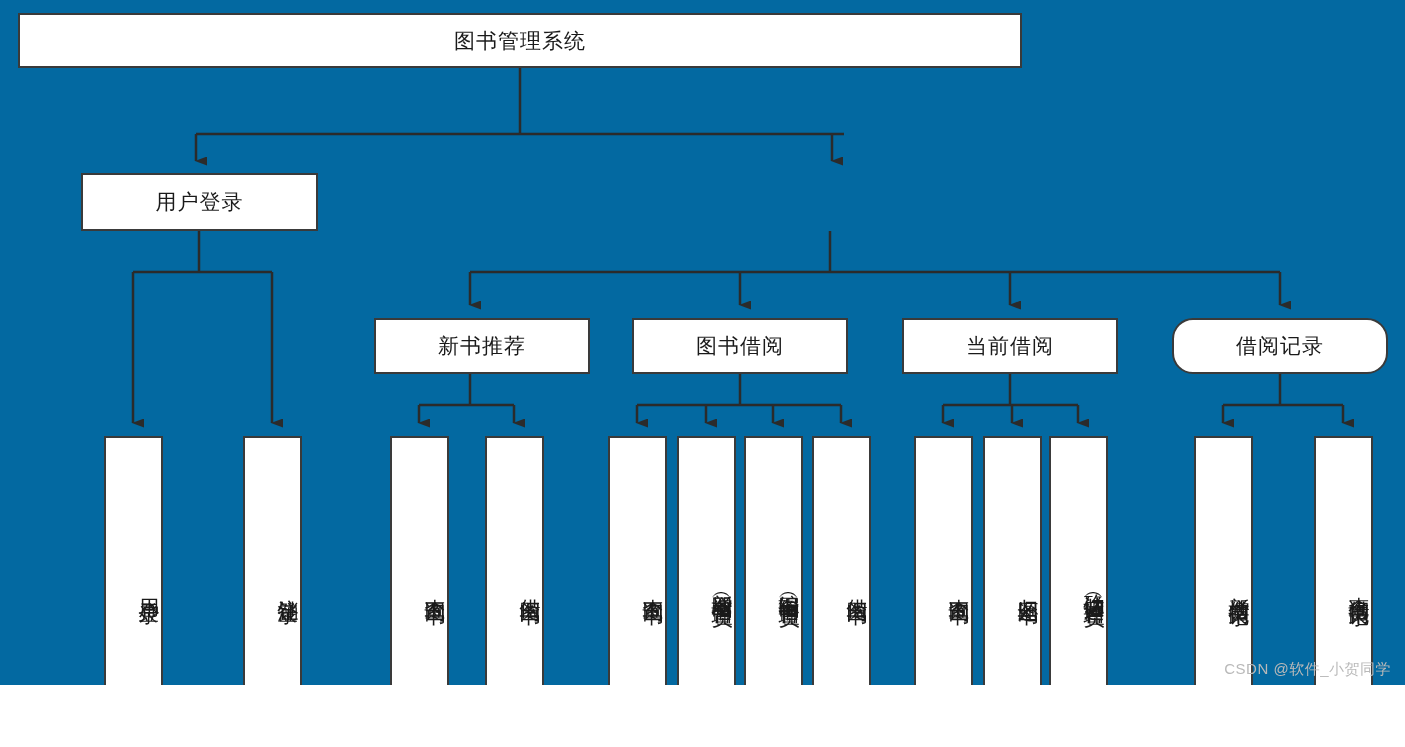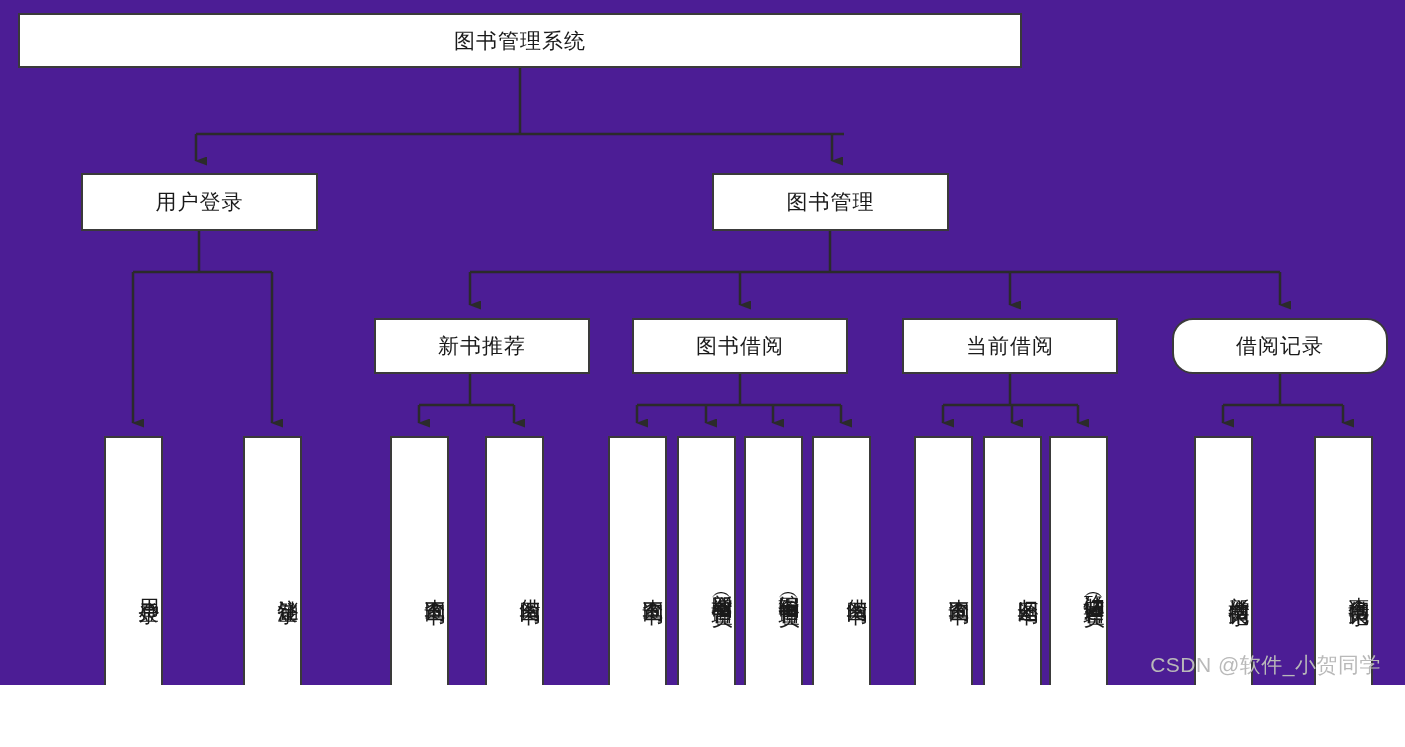--- a/index.html
+++ b/index.html
@@ -7,21 +7,21 @@
     padding: 0;
     background: #ffffff;
   }
   body {
     font-family: "Liberation Sans", "DejaVu Sans", sans-serif;
   }
   #canvas {
     position: relative;
     width: 1405px;
     height: 685px;
-    background: #4c1d95;
+    background: #0369a1;
     overflow: hidden;
   }
   svg.wires {
     position: absolute;
     left: 0;
     top: 0;
     width: 1405px;
     height: 747px;
     pointer-events: none;
   }
@@ -51,23 +51,23 @@
     justify-content: center;
   }
   .node.vert .vtext {
     writing-mode: vertical-rl;
     text-orientation: upright;
     white-space: nowrap;
     display: block;
   }
   .watermark {
     position: absolute;
-    right: 24px;
+    right: 14px;
     bottom: 6px;
-    font-size: 21px;
+    font-size: 15px;
     color: #b9b9b9;
     letter-spacing: 0.5px;
     white-space: nowrap;
     user-select: none;
   }
 </style>
 </head>
 <body>
 
 <div id="canvas">
@@ -122,23 +122,20 @@
     </g>
   </svg>
 
   <div class="node horiz" style="left:18px; top:13px; width:1004px; height:55px;">
     <span>图书管理系统</span>
   </div>
 
   <div class="node horiz" style="left:81px; top:173px; width:237px; height:58px;">
     <span>用户登录</span>
   </div>
-  <div class="node horiz" style="left:712px; top:173px; width:237px; height:58px;">
-    <span>图书管理</span>
-  </div>
 
   <div class="node horiz" style="left:374px; top:318px; width:216px; height:56px;">
     <span>新书推荐</span>
   </div>
   <div class="node horiz" style="left:902px; top:318px; width:216px; height:56px;">
     <span>当前借阅</span>
   </div>
   <div class="node horiz" style="left:632px; top:318px; width:216px; height:56px;">
     <span>图书借阅</span>
   </div>

